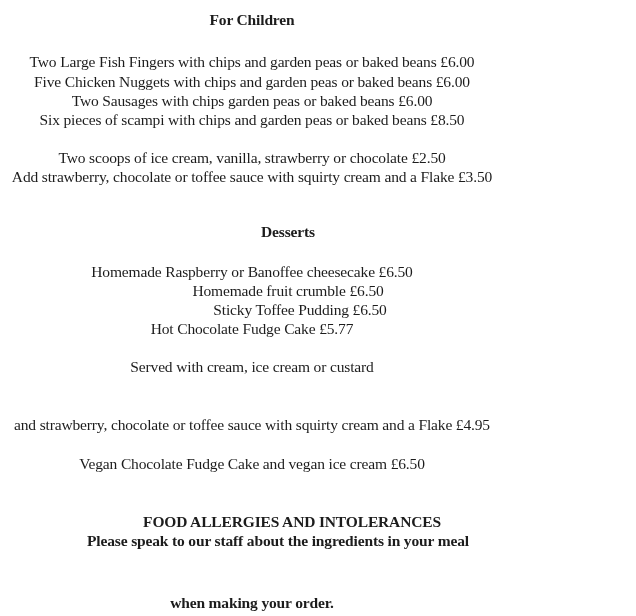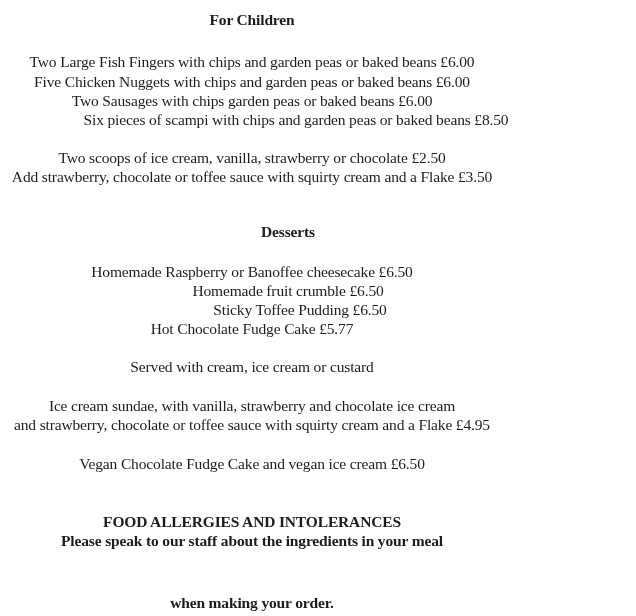--- a/index.html
+++ b/index.html
@@ -43,36 +43,35 @@
 </head>
 <body>
 
 <div class="page">
 
   <div class="line heading" style="top:10px;">For Children</div>
 
   <div class="line" style="top:52px;">Two Large Fish Fingers with chips and garden peas or baked beans £6.00</div>
   <div class="line" style="top:72px;">Five Chicken Nuggets with chips and garden peas or baked beans £6.00</div>
   <div class="line" style="top:91px;">Two Sausages with chips garden peas or baked beans £6.00</div>
-  <div class="line" style="top:110px;padding-left:44px;">Six pieces of scampi with chips and garden peas or baked beans £8.50</div>
+  <div class="line" style="top:110px;">Six pieces of scampi with chips and garden peas or baked beans £8.50</div>
 
   <div class="line" style="top:148px;text-align:center;">Two scoops of ice cream, vanilla, strawberry or chocolate £2.50</div>
   <div class="line" style="top:167px;">Add strawberry, chocolate or toffee sauce with squirty cream and a Flake £3.50</div>
 
   <div class="line heading" style="top:222px;padding-left:36px;">Desserts</div>
 
   <div class="line" style="top:262px;">Homemade Raspberry or Banoffee cheesecake £6.50</div>
   <div class="line" style="top:281px;margin-left:36px;">Homemade fruit crumble £6.50</div>
   <div class="line" style="top:300px;padding-left:48px;">Sticky Toffee Pudding £6.50</div>
   <div class="line" style="top:319px;">Hot Chocolate Fudge Cake £5.77</div>
 
   <div class="line" style="top:357px;">Served with cream, ice cream or custard</div>
 
-  <div class="line" style="top:396px;">Ice cream sundae, with vanilla, strawberry and chocolate ice cream</div>
   <div class="line" style="top:415px;">and strawberry, chocolate or toffee sauce with squirty cream and a Flake £4.95</div>
 
   <div class="line" style="top:454px;">Vegan Chocolate Fudge Cake and vegan ice cream £6.50</div>
 
-  <div class="line allergy" style="top:512px;">FOOD ALLERGIES AND INTOLERANCES</div>
-  <div class="line allergy" style="top:531px;">Please speak to our staff about the ingredients in your meal</div>
+  <div class="line allergy" style="top:512px;padding-left:40px;">FOOD ALLERGIES AND INTOLERANCES</div>
+  <div class="line allergy" style="top:531px;padding-left:26px;">Please speak to our staff about the ingredients in your meal</div>
   <div class="line allergy" style="top:582px;margin-top:11px;">when making your order.</div>
 
 </div>
 
 </body></html>

